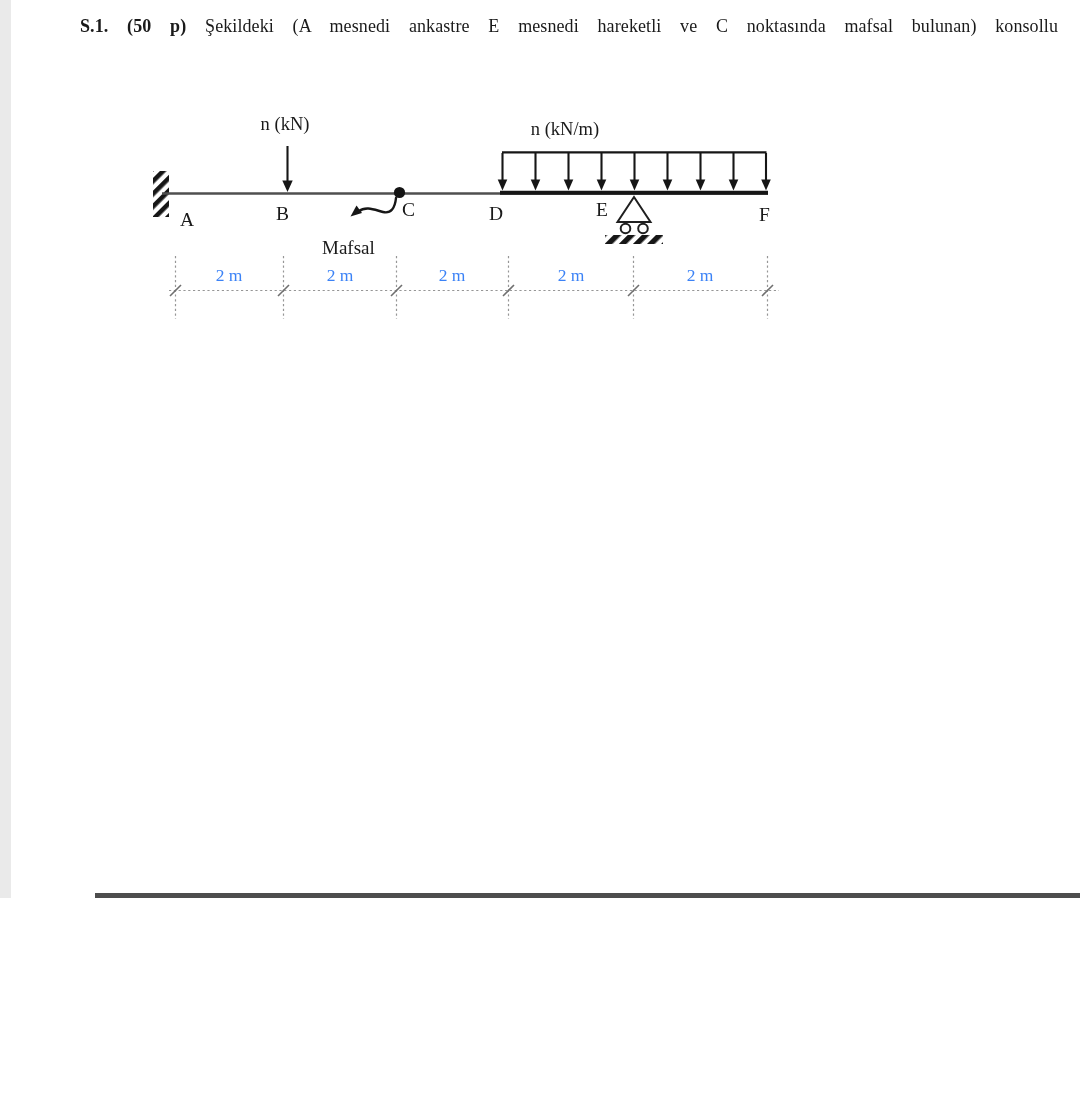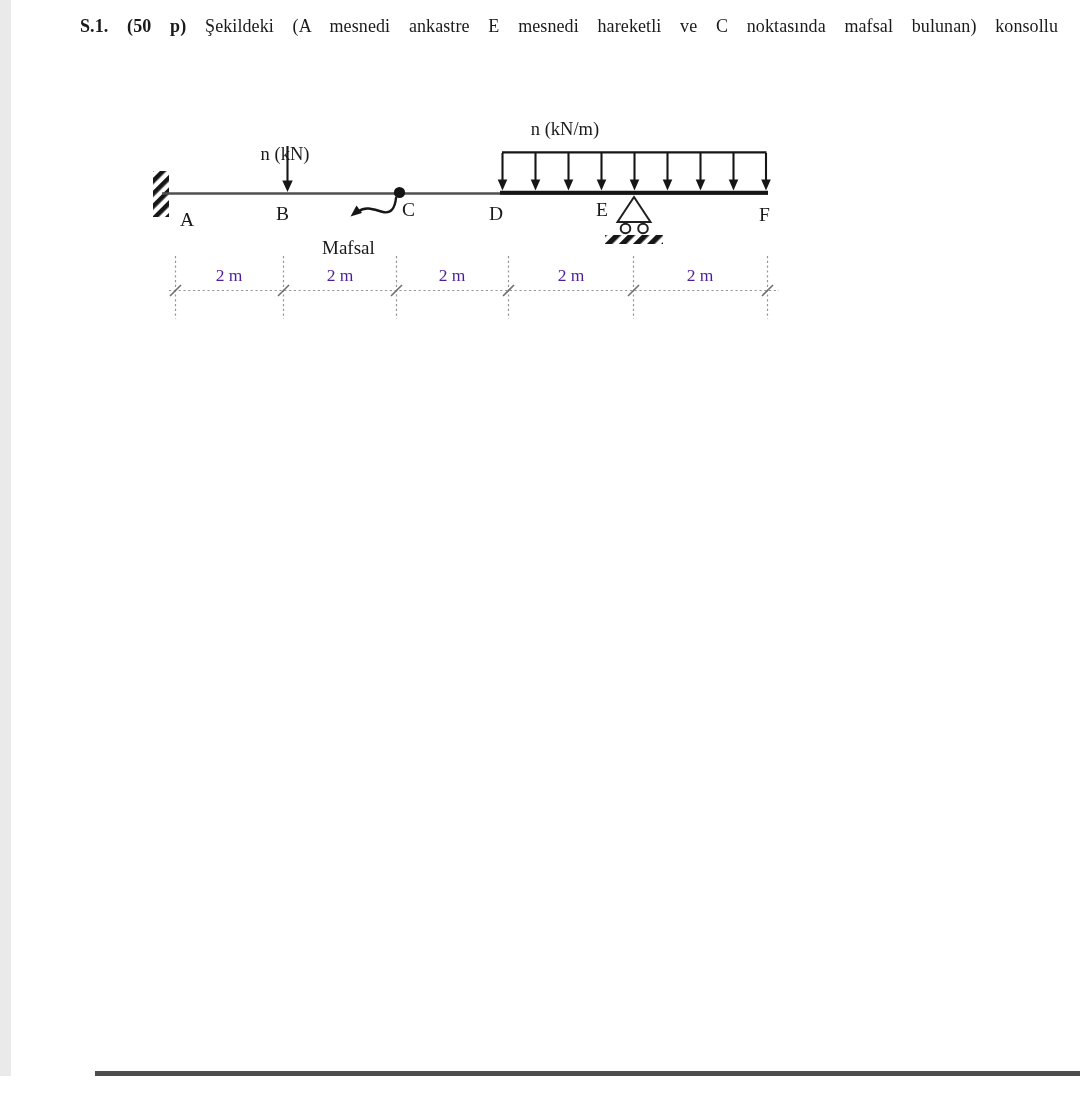--- a/index.html
+++ b/index.html
@@ -1,19 +1,19 @@
 <!DOCTYPE html>
 <html><head>
 <meta charset="utf-8">
 <style>
   html, body { margin: 0; padding: 0; background: #ffffff; }
   .page {
     position: relative;
     width: 1080px;
-    height: 1076px;
+    height: 898px;
     background: #ffffff;
     overflow: hidden;
     font-family: "Liberation Serif", serif;
     color: #1a1a1a;
   }
   .left-edge {
     position: absolute; left: 0; top: 0; width: 11px; height: 100%;
     background: #eaeaea;
   }
   .bottom-bar {
@@ -24,21 +24,21 @@
     position: absolute; left: 80px; top: 13px; width: 978px;
     font-size: 18px; line-height: 27px; letter-spacing: 0.1px;
   }
   .title-line1 { text-align: justify; text-align-last: justify; }
   .title-bold { font-weight: 700; }
   .overlay { position: absolute; left: 0; top: 0; }
   .dlabel { position: absolute; white-space: nowrap; }
   .load-label { font-size: 18.5px; text-align: center; }
   .node-label { font-size: 19.5px; }
   .hinge-label { font-size: 19px; }
-  .dim-label { font-size: 17.5px; text-align: center; color: #4c1d95; }
+  .dim-label { font-size: 17.5px; text-align: center; color: #3b82f6; }
 </style>
 </head>
 <body>
 
 <div class="page">
 
   <div class="left-edge"></div>
 
   <div class="title-block">
     <div class="title-line1"><span class="title-bold">S.1. (50 p)</span> <span>Şekildeki (A mesnedi ankastre E mesnedi hareketli ve C noktasında mafsal bulunan) konsollu</span></div>
@@ -108,21 +108,21 @@
     <g stroke="#6f6f6f" stroke-width="1.6">
       <line x1="170" y1="296" x2="181" y2="285"></line>
       <line x1="278" y1="296" x2="289" y2="285"></line>
       <line x1="391" y1="296" x2="402" y2="285"></line>
       <line x1="503" y1="296" x2="514" y2="285"></line>
       <line x1="628" y1="296" x2="639" y2="285"></line>
       <line x1="762" y1="296" x2="773" y2="285"></line>
     </g>
   </svg>
 
-  <span class="dlabel load-label" style="left:235px; top:114px; width:100px;margin-top:30px;">n (kN)</span>
+  <span class="dlabel load-label" style="left:235px; top:114px; width:100px;">n (kN)</span>
   <span class="dlabel load-label" style="left:505px; top:119px; width:120px;">n (kN/m)</span>
 
   <span class="dlabel node-label" style="left:180px; top:209px;">A</span>
   <span class="dlabel node-label" style="left:276px; top:203px;">B</span>
   <span class="dlabel node-label" style="left:402px; top:199px;">C</span>
   <span class="dlabel node-label" style="left:489px; top:203px;">D</span>
   <span class="dlabel node-label" style="left:596px; top:199px;">E</span>
   <span class="dlabel node-label" style="left:759px; top:204px;">F</span>
 
   <span class="dlabel hinge-label" style="left:322px; top:237px;">Mafsal</span>

